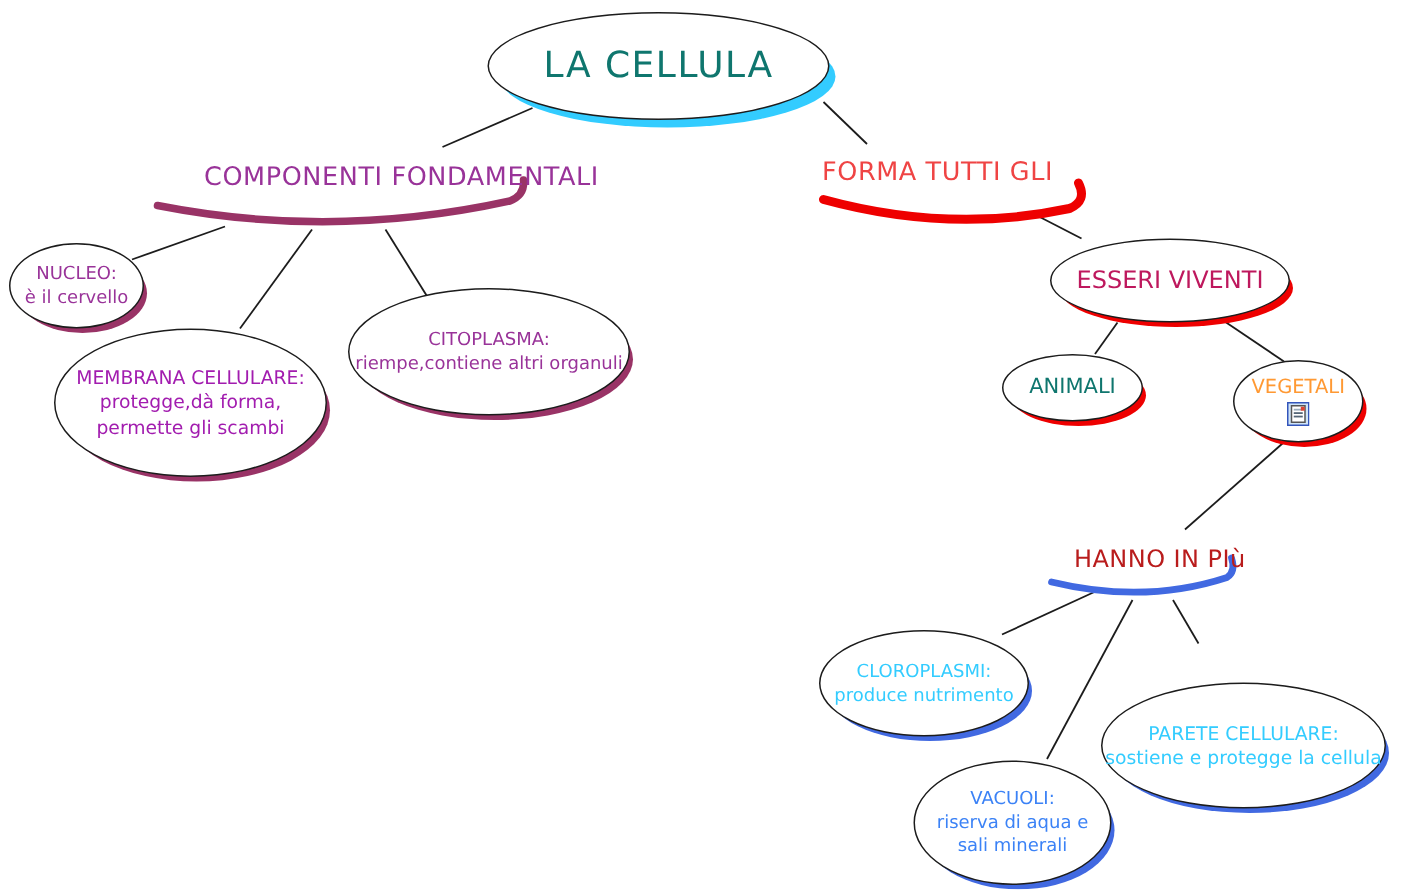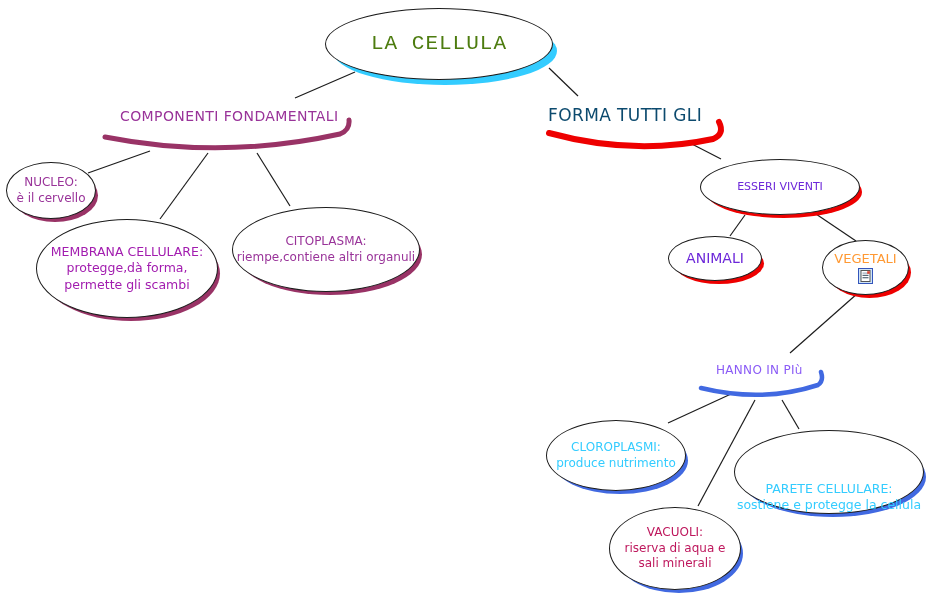--- a/index.html
+++ b/index.html
@@ -15,36 +15,36 @@
     display:flex;flex-direction:column;align-items:center;justify-content:center;
     text-align:center;background:#fff;line-height:1.3;box-sizing:border-box;
   }
   .sh-cyan  {box-shadow:6px 7px 0 -2px #33ccff;}
   .sh-maroon{box-shadow:4px 5px 0 -2px #993366;}
   .sh-red   {box-shadow:4px 5px 0 -2px #ee0000;}
   .sh-blue  {box-shadow:4px 5px 0 -2px #4169e1;}
 
   .nowrap{white-space:nowrap;}
 
-  #root       {left:325px;top:8px;  width:228px;height:72px; color:#4d7c0f;font-size:21px;letter-spacing:1px;font-family:Liberation Mono, monospace;}
+  #root       {left:325px;top:8px;  width:228px;height:72px; color:#0f766e;font-size:24px;letter-spacing:1px;}
   #nucleo     {left:6px;  top:162px;width:90px; height:57px; color:#993399;font-size:12px;justify-content:center;}
   #membrana   {left:36px; top:219px;width:182px;height:99px; color:#a21caf;font-size:12.5px;}
-  #citoplasma {left:232px;top:207px;width:188px;height:85px; color:#993399;font-size:12px;}
-  #esseri     {left:700px;top:159px;width:160px;height:56px; color:#6d28d9;font-size:11px;}
-  #animali    {left:668px;top:236px;width:94px; height:45px; color:#6d28d9;font-size:14px;}
+  #citoplasma {left:232px;top:192px;width:188px;height:85px; color:#993399;font-size:12px;}
+  #esseri     {left:700px;top:159px;width:160px;height:56px; color:#be185d;font-size:16px;}
+  #animali    {left:668px;top:236px;width:94px; height:45px; color:#0f766e;font-size:14px;}
   #vegetali   {left:822px;top:240px;width:87px; height:55px; color:#ff9933;font-size:13px;}
   #cloroplasmi{left:546px;top:420px;width:140px;height:71px; color:#33ccff;font-size:12px;}
-  #vacuoli    {left:609px;top:507px;width:132px;height:83px; color:#be185d;font-size:12px;}
-  #parete     {left:734px;top:430px;width:190px;height:84px; color:#33ccff;font-size:12.5px;justify-content:flex-end;}
+  #vacuoli    {left:609px;top:507px;width:132px;height:83px; color:#3b82f6;font-size:12px;}
+  #parete     {left:734px;top:455px;width:190px;height:84px; color:#33ccff;font-size:12.5px;}
 
   
   .floating{position:absolute;white-space:nowrap;}
-  #componenti {left:120px;top:108px;color:#993399;font-size:14px;letter-spacing:.4px;}
-  #forma      {left:548px;top:105px;color:#0c4a6e;font-size:17px;letter-spacing:.4px;text-align:center;}
-  #hanno      {left:716px;top:363px;color:#8b5cf6;font-size:12px;letter-spacing:.3px;}
+  #componenti {left:136px;top:108px;color:#993399;font-size:17px;letter-spacing:.4px;}
+  #forma      {left:548px;top:105px;color:#ef4444;font-size:17px;letter-spacing:.4px;text-align:center;}
+  #hanno      {left:716px;top:363px;color:#b91c1c;font-size:16px;letter-spacing:.3px;}
 
   .notes{margin-top:1px;display:block;}
 </style>
 </head>
 <body>
 
 <div class="canvas">
 
   <svg class="links" viewBox="0 0 935 593">
 

